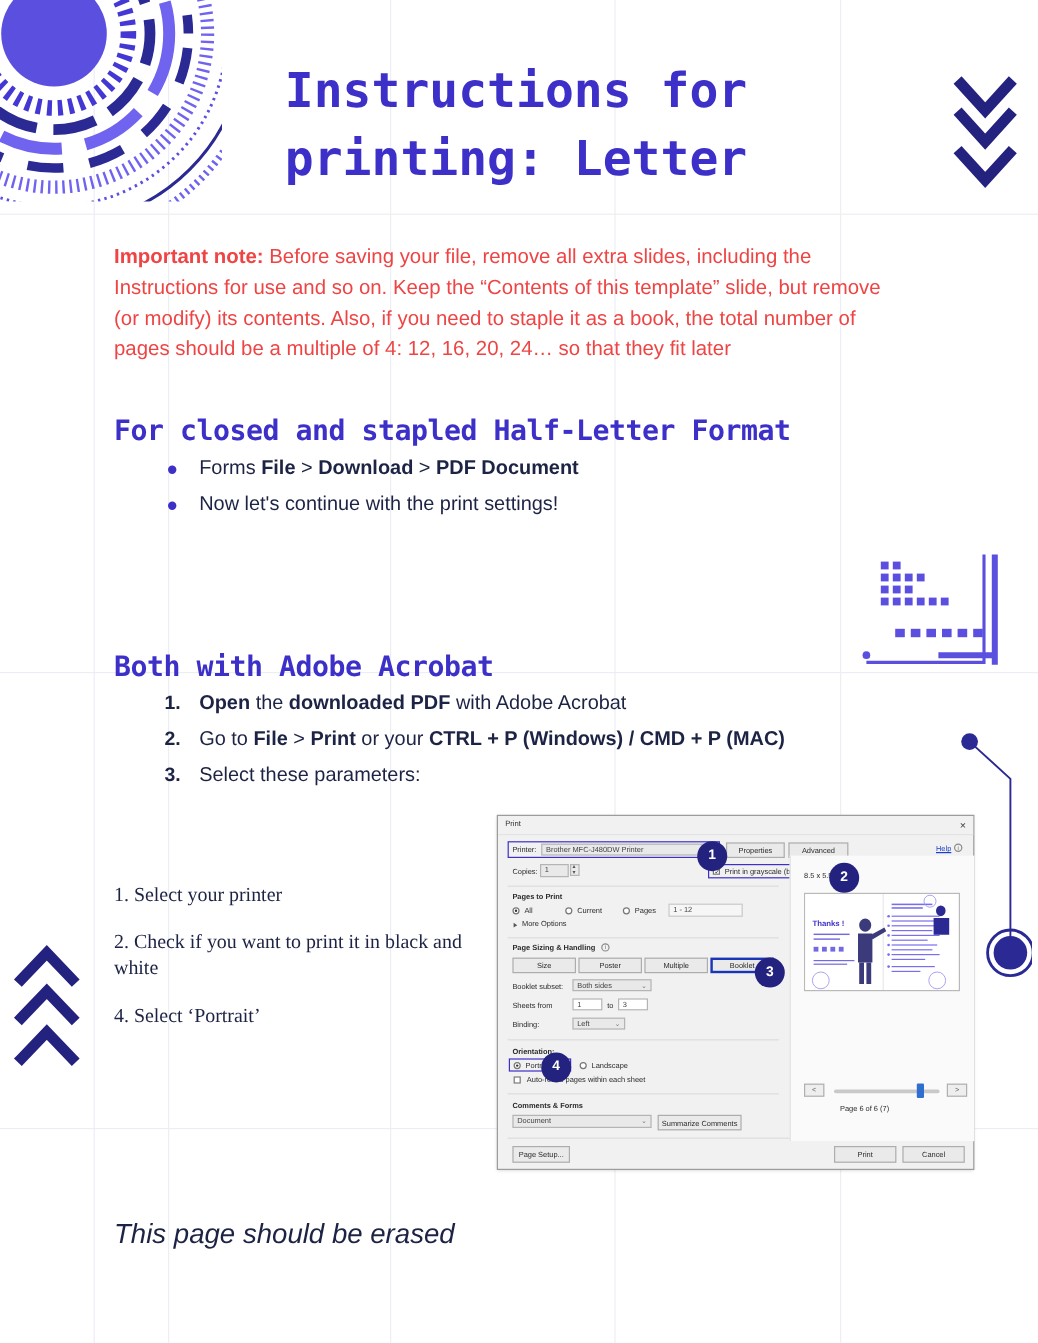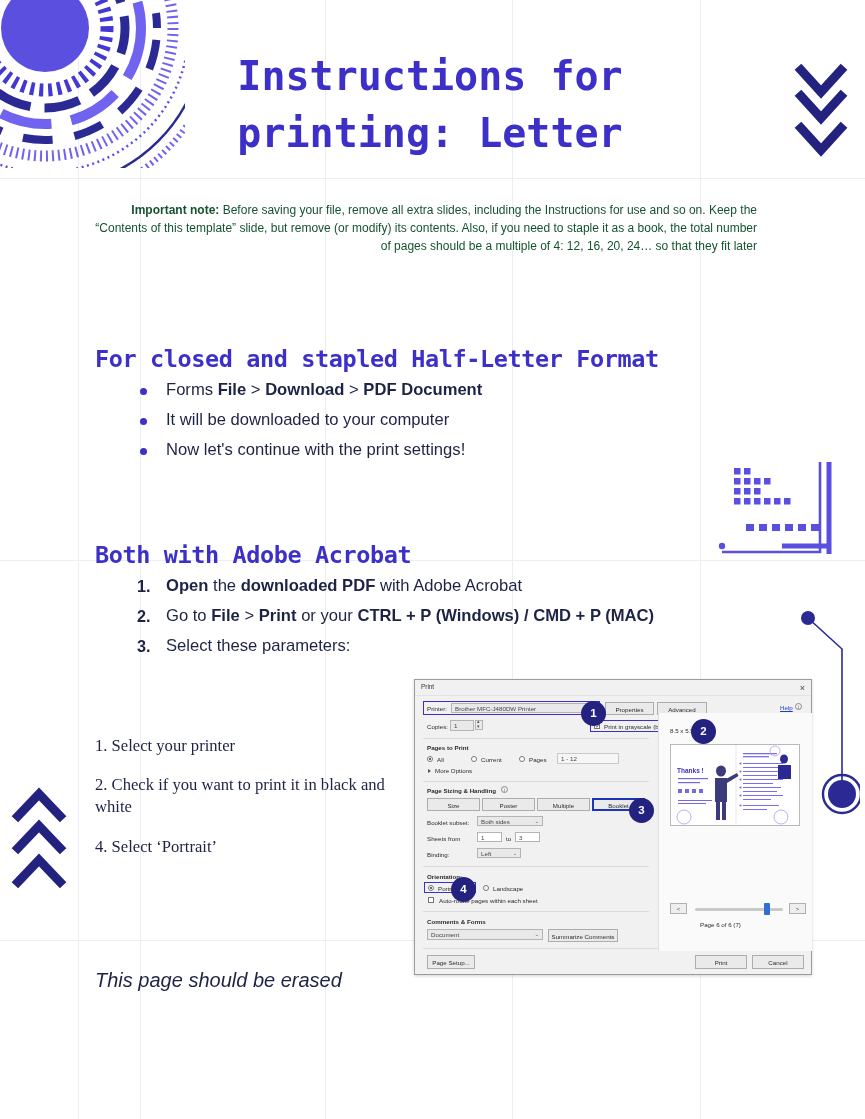--- a/index.html
+++ b/index.html
@@ -29,21 +29,21 @@
 
   h1#title{
     position:absolute; left:170px; top:48px; width:520px;
     font-family:"DejaVu Sans Mono", monospace;
     font-size:40px; font-weight:700; line-height:1.42;
     color:#3c30c8; text-align:center; letter-spacing:0px;
   }
 
   #note{
     position:absolute; left:95px; top:201px; width:662px;
-    font-size:12px; line-height:1.52; color:#14532d;text-align:right;
+    font-size:17px; line-height:1.52; color:#ef4444;
   }
   #note b{ font-weight:700; }
 
   h2.sec{
     position:absolute; left:95px;
     font-family:"DejaVu Sans Mono", monospace;
     font-size:23.5px; font-weight:700; color:#3c30c8;
     letter-spacing:-0.4px; white-space:nowrap;
   }
   #sec1{ top:345px; }
@@ -66,22 +66,22 @@
   }
   b.bd{ font-weight:700; }
 
   #steps{
     position:absolute; left:95px; top:735px; width:300px;
     font-size:16.6px; line-height:1.34; color:#1d2344;
   }
   #steps p{ margin-bottom:17px;font-family:Liberation Serif, serif; }
 
   #erased{
-    position:absolute; left:95px; top:969px;
-    font-size:20px; font-style:italic; color:#1d2344;
+    position:absolute; left:95px; top:1015px;
+    font-size:23px; font-style:italic; color:#1d2344;
   }
 
   
   #dlg{
     position:absolute; left:414px; top:679px; width:398px; height:296px;
     background:#f1f1f1; border:1px solid #9c9c9c; z-index:4;
     font-family:"Liberation Sans", sans-serif; color:#2b2b2b;
     box-shadow:0 1px 3px rgba(0,0,0,.18);
   }
   #dlg .tbar{ height:16px; position:relative; border-bottom:1px solid #e3e3e3; background:#f1f1f1; }
@@ -221,21 +221,20 @@
 
   <h1 id="title">Instructions for printing: Letter</h1>
 
   <p id="note">
     <b>Important note:</b><span> Before saving your file, remove all extra slides, including the Instructions for use and so on. Keep the “Contents of this template” slide, but remove (or modify) its contents. Also, if you need to staple it as a book, the total number of pages should be a multiple of 4: 12, 16, 20, 24… so that they fit later</span>
   </p>
 
   <h2 class="sec" id="sec1">For closed and stapled Half-Letter Format</h2>
   <ul class="blist" id="list1">
     <li><span>Forms </span><b class="bd">File</b><span> &gt; </span><b class="bd">Download</b><span> &gt; </span><b class="bd">PDF Document</b></li>
-    <li>It will be downloaded to your computer</li>
     <li>Now let's continue with the print settings!</li>
   </ul>
 
   <h2 class="sec" id="sec2">Both with Adobe Acrobat</h2>
   <ol class="nlist" id="list2">
     <li><span class="num">1.</span><b class="bd">Open</b><span> the </span><b class="bd">downloaded PDF</b><span> with Adobe Acrobat</span></li>
     <li><span class="num">2.</span><span>Go to </span><b class="bd">File</b><span> &gt; </span><b class="bd">Print</b><span> or your </span><b class="bd">CTRL + P (Windows) / CMD + P (MAC)</b></li>
     <li><span class="num">3.</span><span>Select these parameters:</span></li>
   </ol>
 

